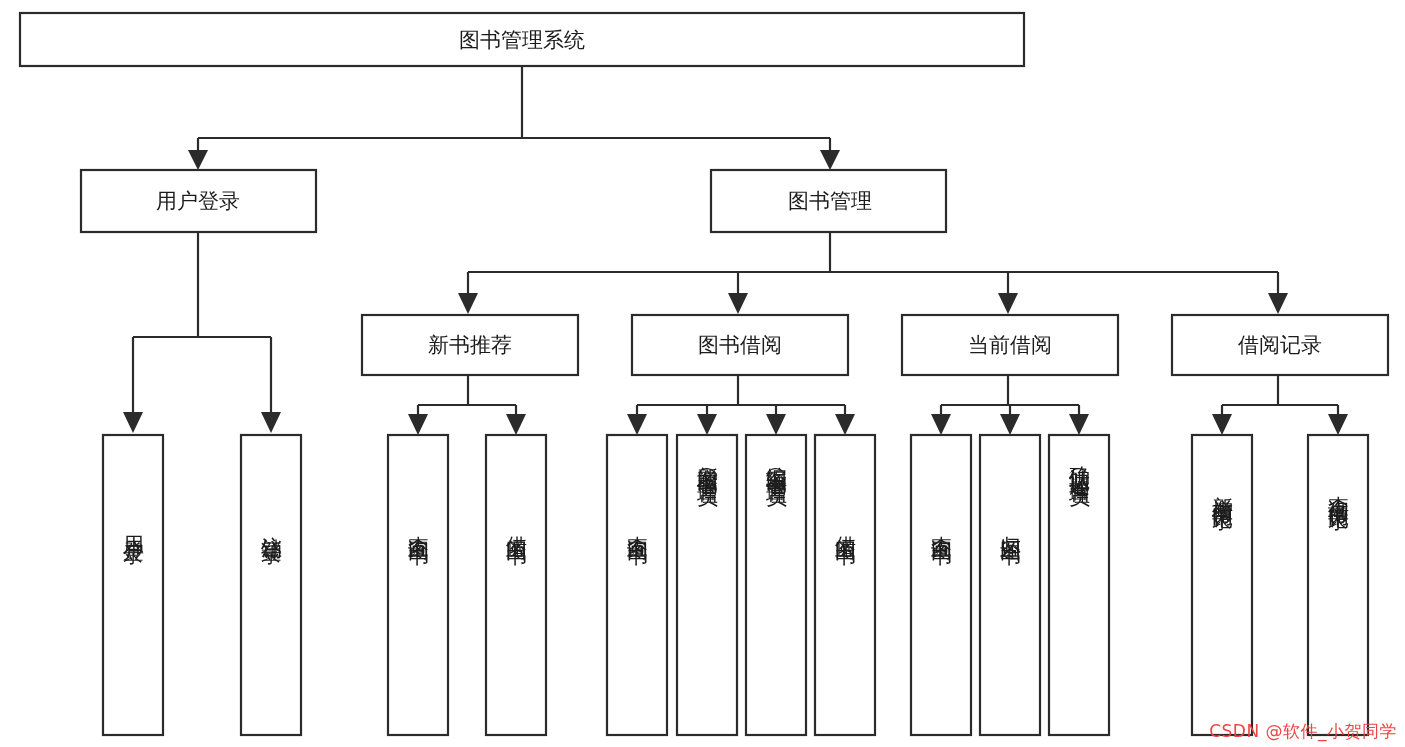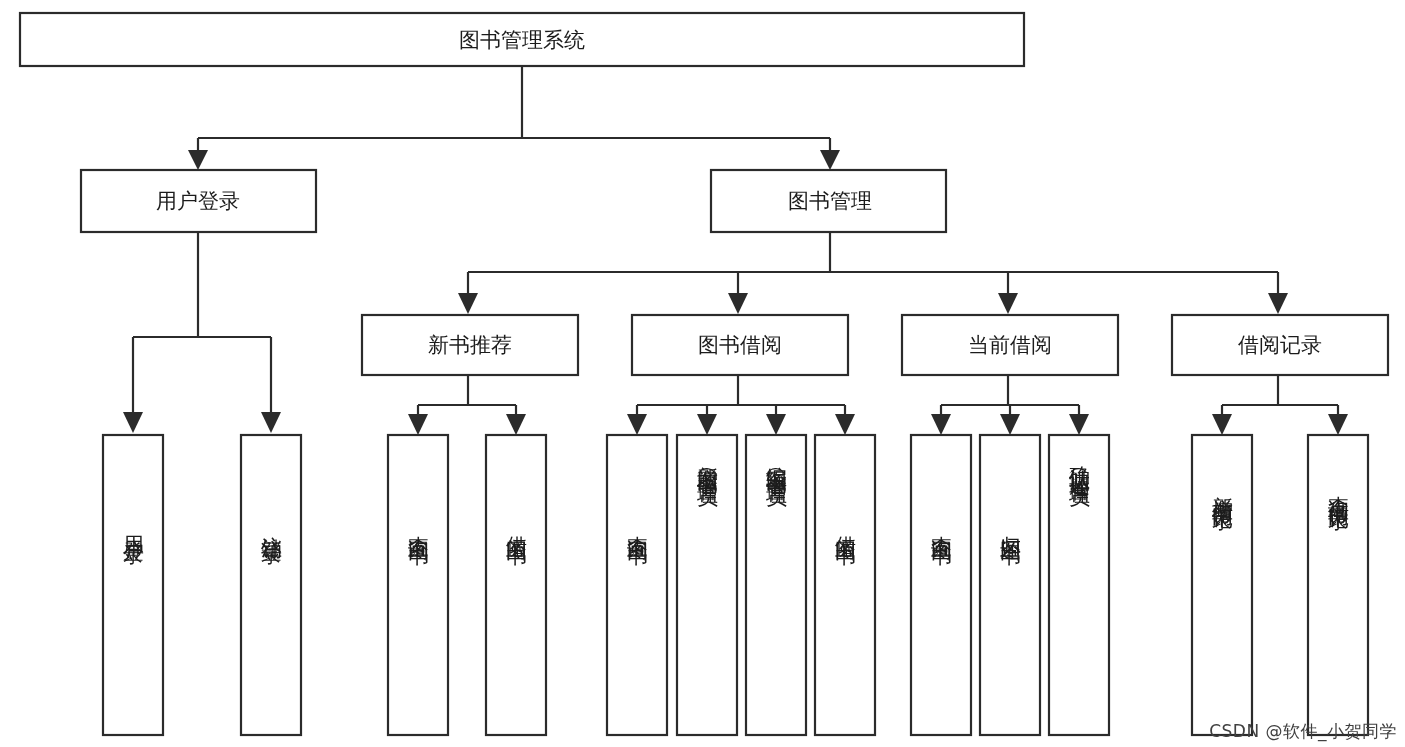--- a/index.html
+++ b/index.html
@@ -66,21 +66,21 @@
     letter-spacing: 3px;
     color: #1c1c1c;
     white-space: nowrap;
   }
   .watermark {
     position: absolute;
     right: 8px;
     bottom: 4px;
     font-family: "DejaVu Sans", "Liberation Sans", sans-serif;
     font-size: 17px;
-    color: #404040;
+    color: #ef4444;
     letter-spacing: 0.5px;
     white-space: nowrap;
   }
 </style>
 </head>
 <body>
 
 <div id="diagram-root">
 
   <svg class="diagram-canvas" viewBox="0 0 1405 747" xmlns="http://www.w3.org/2000/svg">

